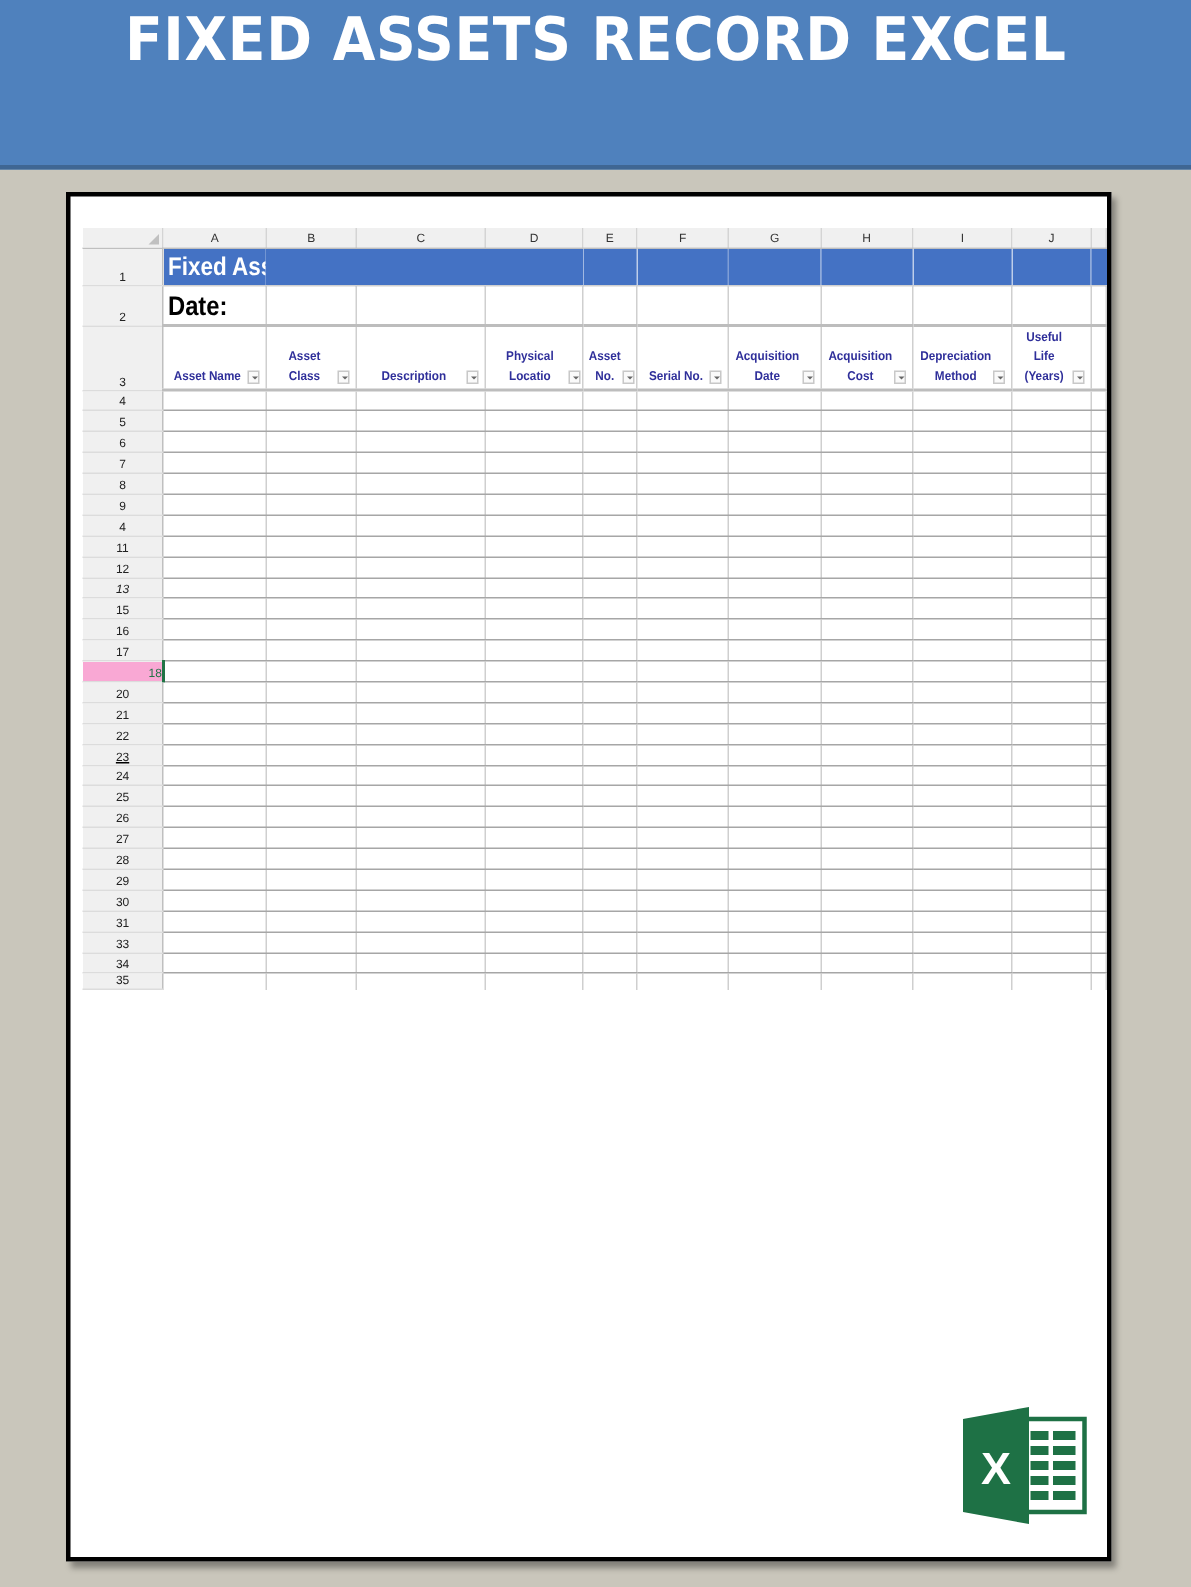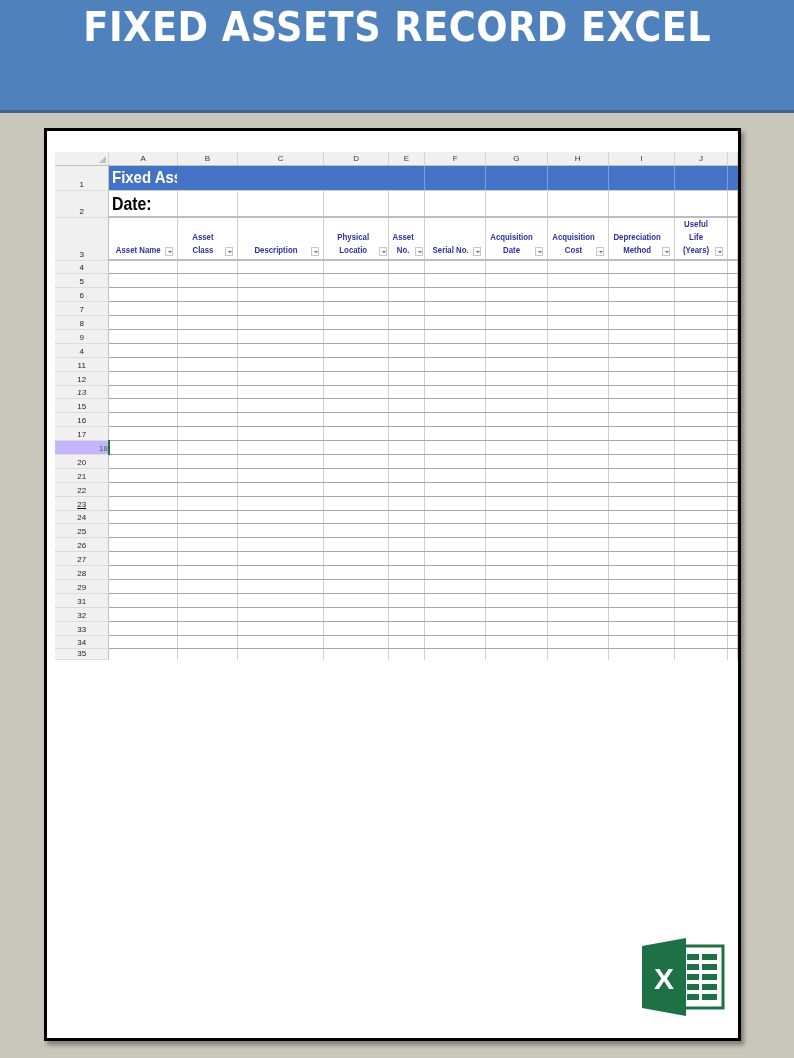--- a/index.html
+++ b/index.html
@@ -36,21 +36,21 @@
   .corner::after {
     content: ""; position: absolute; right: 2px; bottom: 2px;
     border-left: 7px solid transparent; border-bottom: 7px solid #c0c0c0;
   }
 
   td.rn {
     background: #f0f0f0; color: #222; font-size: 8px; text-align: center;
     border-right: 1px solid #bfbfbf; border-bottom: 1px solid #dcdcdc;
     vertical-align: bottom; line-height: 10px;
   }
-  td.rn.sel { color: #217346; background: #c4b5fd; border-right: 2px solid #217346; padding-left: 44px; }
+  td.rn.sel { color: #217346; background: #f9a8d4; border-right: 2px solid #217346; padding-left: 44px; }
 
   td.c { border-right: 1px solid #cfcfcf; border-bottom: 1px solid #a6a6a6; }
 
   tr.r1 td.c { background: #4472c4; border-right: 1px solid #4472c4; border-bottom: 1px solid #d0d0d0; }
   tr.r1 td.c.sep { border-right: 1px solid #7f9ed6; }
   .title-cell { position: relative; }
   .title-text {
     position: absolute; left: 3px; top: 2px; color: #ffffff; font-weight: bold;
     font-size: 17px; transform: scaleX(0.88); transform-origin: left center; white-space: nowrap;
   }
@@ -558,35 +558,35 @@
             <td class="c"></td>
             <td class="c"></td>
             <td class="c"></td>
             <td class="c"></td>
             <td class="c"></td>
             <td class="c"></td>
             <td class="c"></td>
             <td class="c"></td>
           </tr>
           <tr style="height: 13.9px;">
+            <td class="rn">30</td>
+            <td class="c"></td>
+            <td class="c"></td>
+            <td class="c"></td>
+            <td class="c"></td>
+            <td class="c"></td>
+            <td class="c"></td>
+            <td class="c"></td>
+            <td class="c"></td>
+            <td class="c"></td>
+            <td class="c"></td>
+            <td class="c"></td>
+          </tr>
+          <tr style="height: 13.9px;">
             <td class="rn">31</td>
-            <td class="c"></td>
-            <td class="c"></td>
-            <td class="c"></td>
-            <td class="c"></td>
-            <td class="c"></td>
-            <td class="c"></td>
-            <td class="c"></td>
-            <td class="c"></td>
-            <td class="c"></td>
-            <td class="c"></td>
-            <td class="c"></td>
-          </tr>
-          <tr style="height: 13.9px;">
-            <td class="rn">32</td>
             <td class="c"></td>
             <td class="c"></td>
             <td class="c"></td>
             <td class="c"></td>
             <td class="c"></td>
             <td class="c"></td>
             <td class="c"></td>
             <td class="c"></td>
             <td class="c"></td>
             <td class="c"></td>

